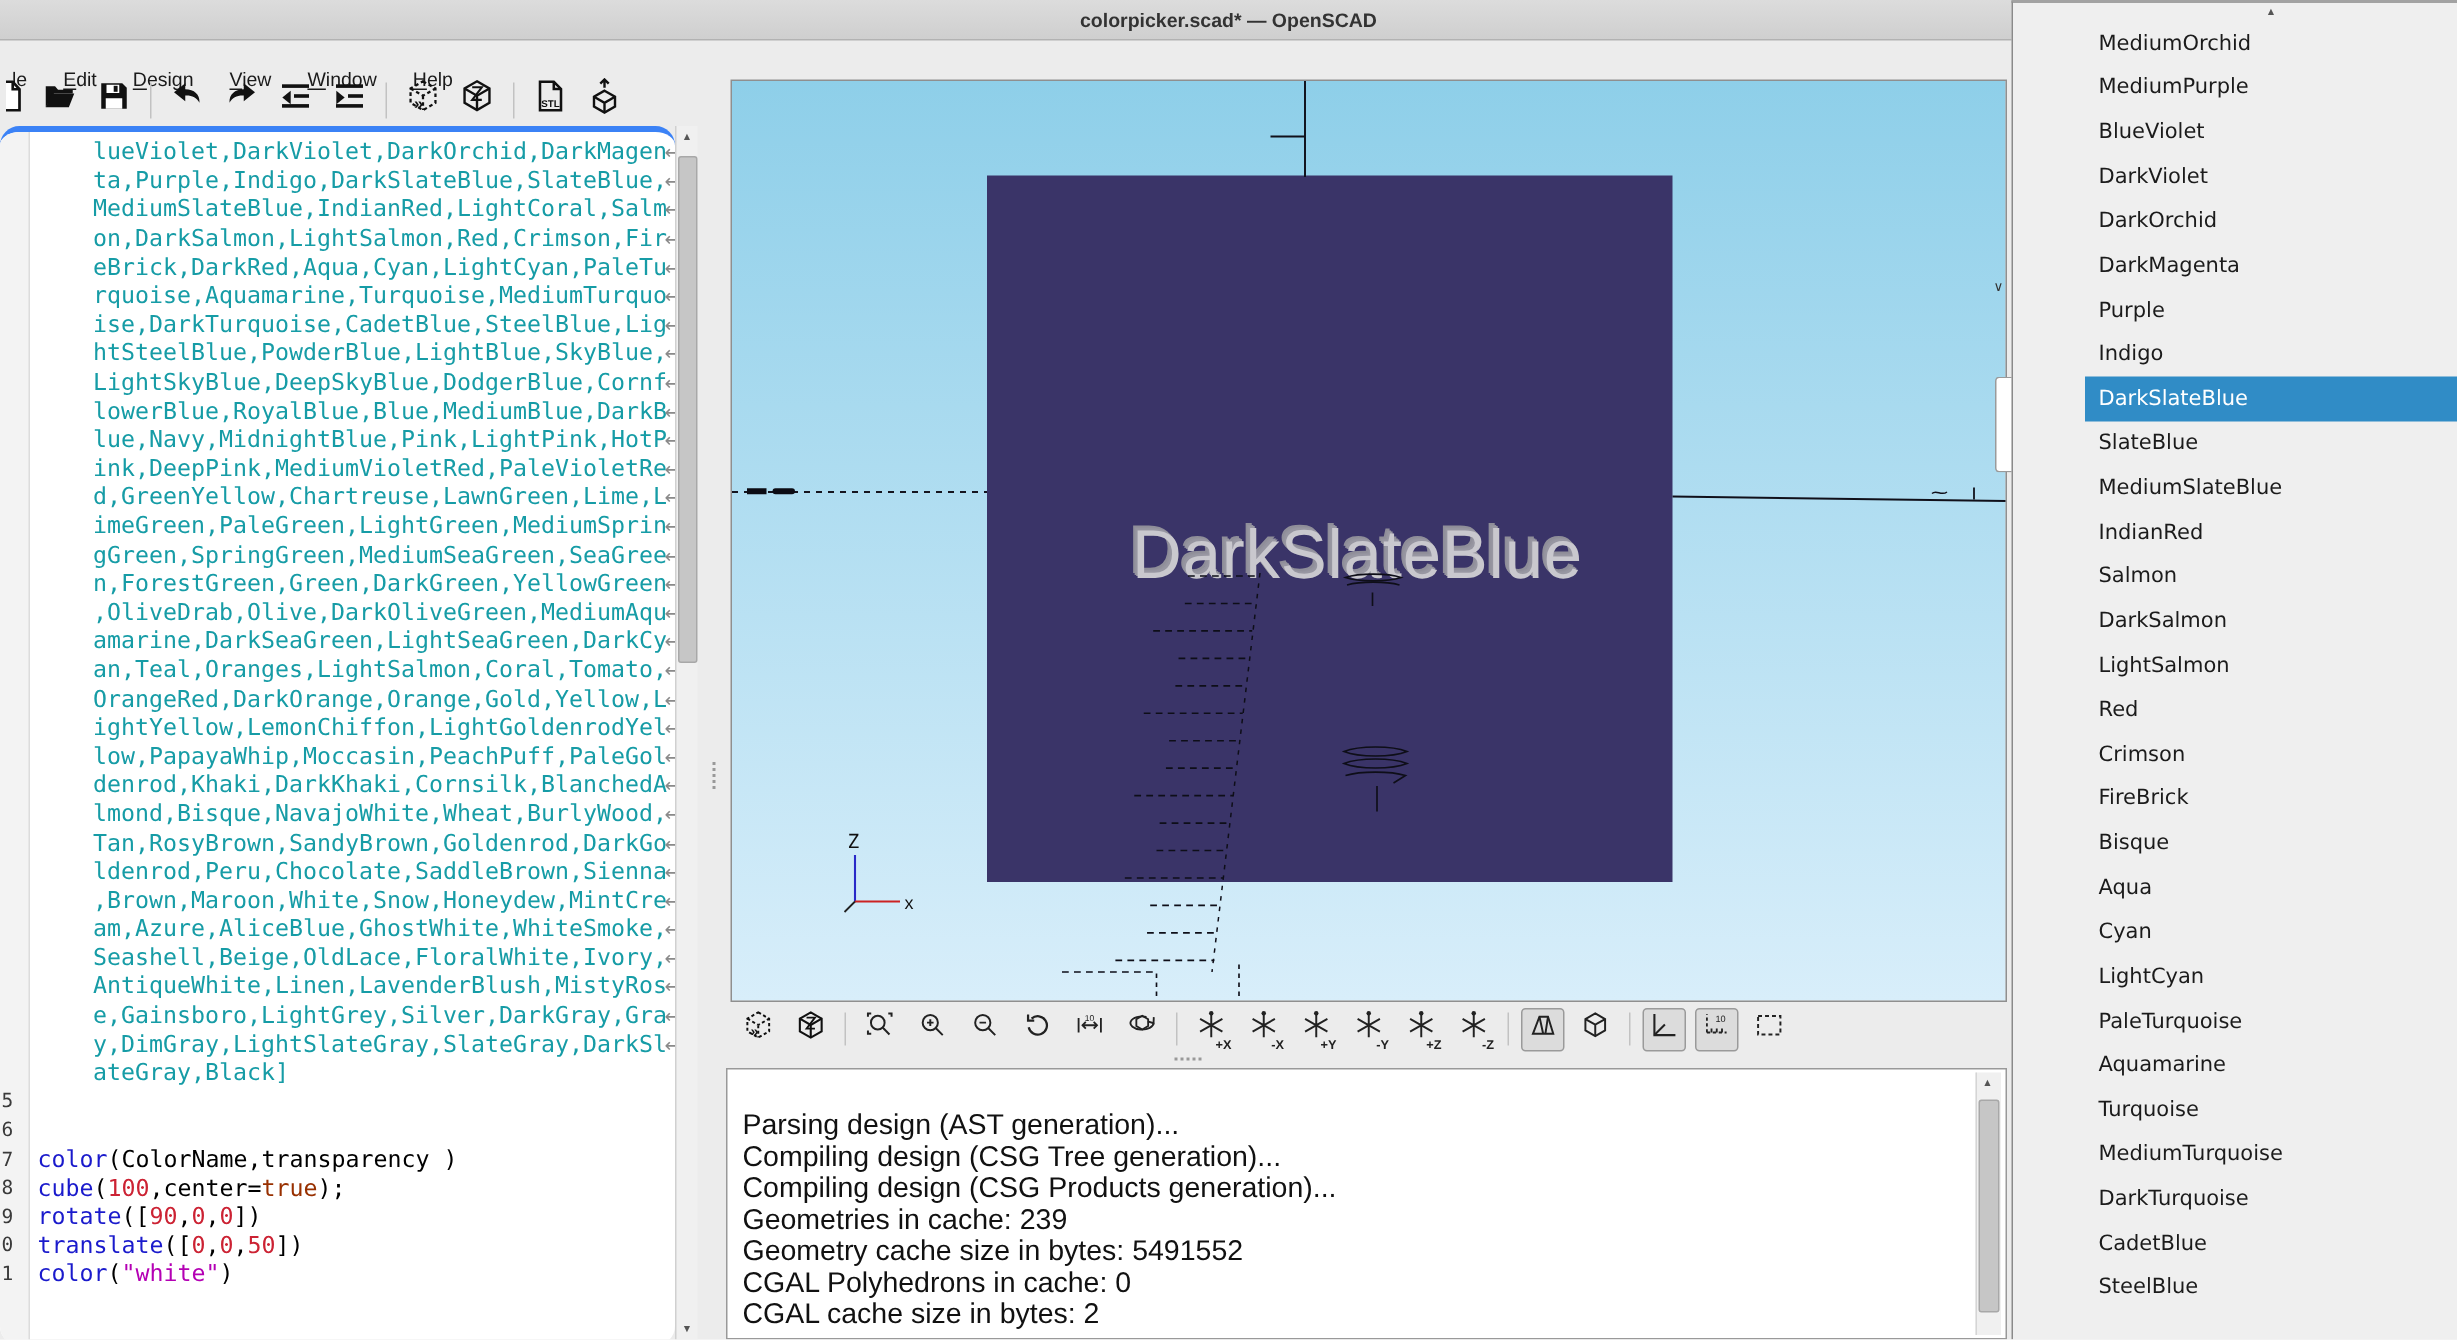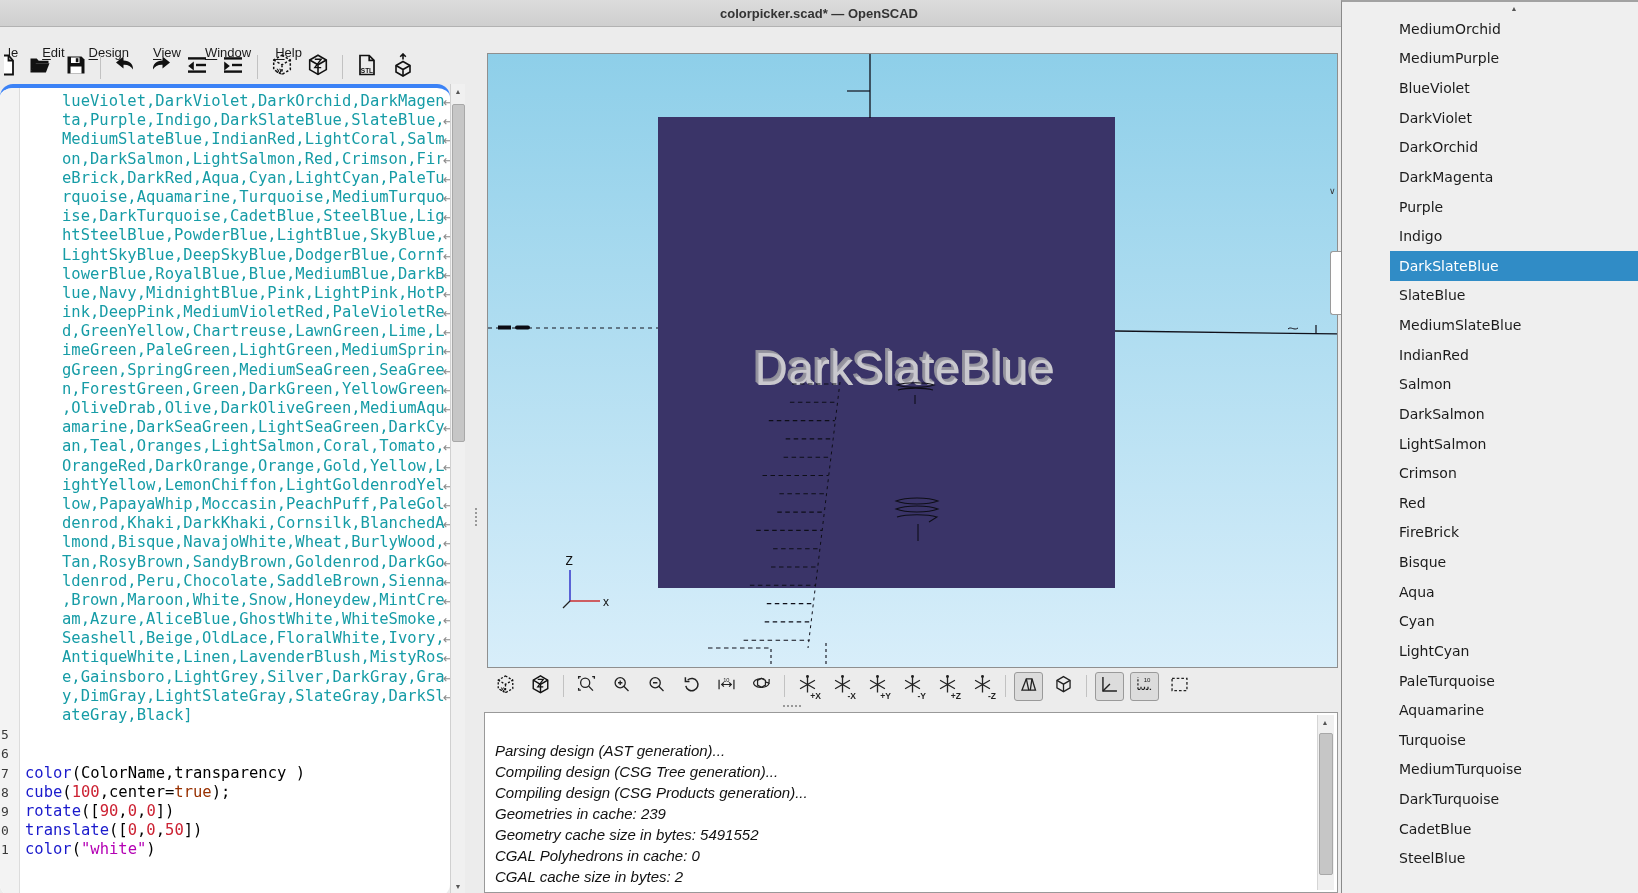--- a/index.html
+++ b/index.html
@@ -64,21 +64,21 @@
     display:flex;align-items:center;gap:6px;padding-left:4px;box-sizing:border-box;}
   .vp-btn{position:relative;width:27px;height:27px;display:flex;align-items:center;
     justify-content:center;border:1px solid transparent;border-radius:3px;flex:0 0 auto;}
   .vp-btn svg{width:21px;height:21px;}
   .vp-btn.pressed{background:#dcdcdc;border-color:#9a9a9a;}
   .vp-btn .ax{position:absolute;right:0px;bottom:-1px;font-size:8.5px;font-weight:bold;color:#222;}
   .vp-sep{width:1px;height:22px;background:#c2c2c2;margin:0 2px;flex:0 0 auto;}
   
   #console{position:absolute;left:484px;top:712px;width:854px;height:181px;background:#fff;
     border:1px solid #999;box-sizing:border-box;overflow:hidden;}
-  #console-lines{padding:27px 0 0 10px;font-size:15px;line-height:21px;color:#111;font-style:italic;}
+  #console-lines{padding:27px 0 0 10px;font-size:19px;line-height:21px;color:#111;}
   #console-scroll{position:absolute;right:3px;top:2px;bottom:2px;width:16px;border-left:1px solid #d5d5d5;}
   #con-thumb{position:absolute;left:1px;top:18px;width:12px;height:140px;background:#c6c6c6;
     border:1px solid #a8a8a8;border-radius:2px;}
   
   #dropdown{position:absolute;left:1341px;top:0;width:297px;height:893px;background:#efefef;
     border-left:1px solid #8a8a8a;border-top:2px solid #a2a2a2;box-sizing:border-box;z-index:20;padding-left:48px;}
   #dd-scroll-up{height:12px;display:flex;align-items:center;justify-content:center;
     font-size:7px;color:#555;}
   .dd-item{height:29.63px;display:flex;align-items:center;padding-left:9px;
     font-family:"DejaVu Sans",sans-serif;font-size:14px;color:#1b1b1b;}
@@ -458,22 +458,22 @@
         <div class="dd-item">DarkMagenta</div>
         <div class="dd-item">Purple</div>
         <div class="dd-item">Indigo</div>
         <div class="dd-item selected">DarkSlateBlue</div>
         <div class="dd-item">SlateBlue</div>
         <div class="dd-item">MediumSlateBlue</div>
         <div class="dd-item">IndianRed</div>
         <div class="dd-item">Salmon</div>
         <div class="dd-item">DarkSalmon</div>
         <div class="dd-item">LightSalmon</div>
+        <div class="dd-item">Red</div>
         <div class="dd-item">Crimson</div>
-        <div class="dd-item">Red</div>
         <div class="dd-item">FireBrick</div>
         <div class="dd-item">Bisque</div>
         <div class="dd-item">Aqua</div>
         <div class="dd-item">Cyan</div>
         <div class="dd-item">LightCyan</div>
         <div class="dd-item">PaleTurquoise</div>
         <div class="dd-item">Aquamarine</div>
         <div class="dd-item">Turquoise</div>
         <div class="dd-item">MediumTurquoise</div>
         <div class="dd-item">DarkTurquoise</div>

